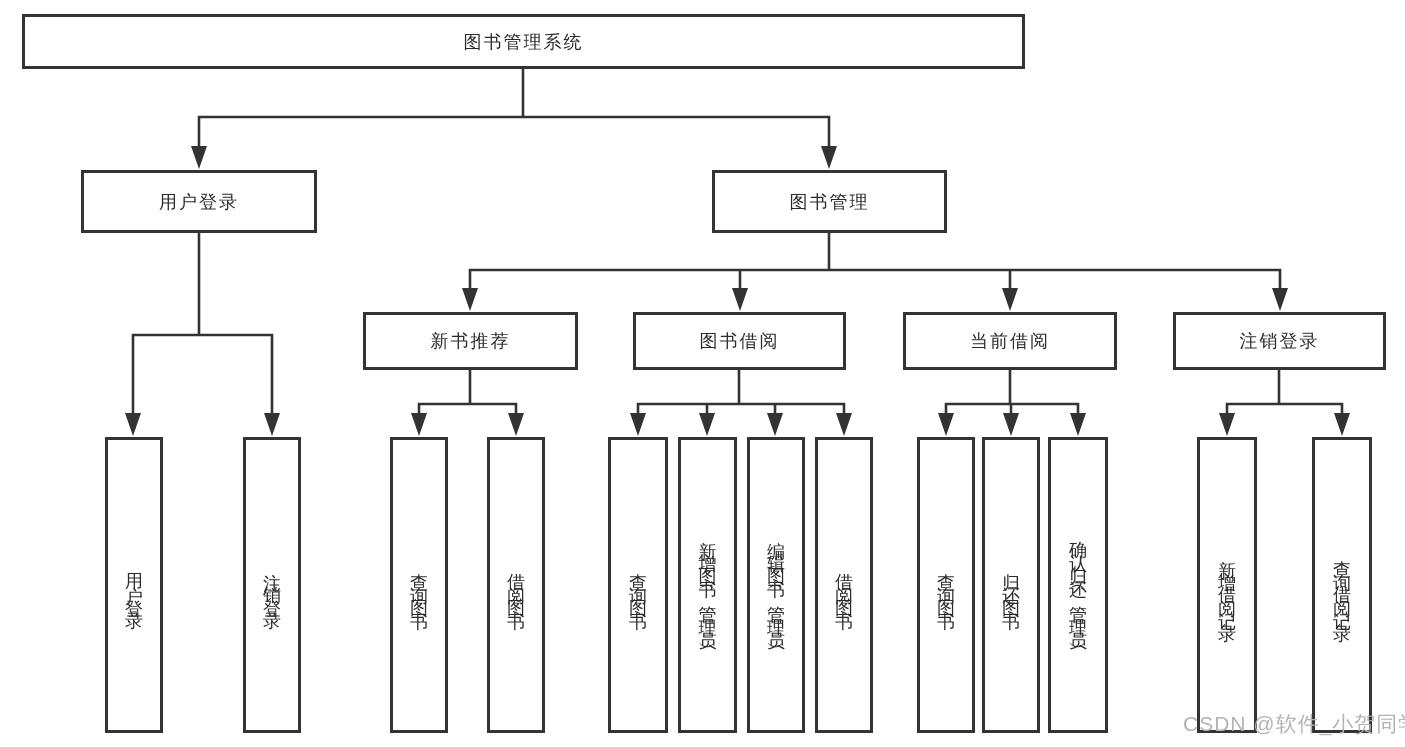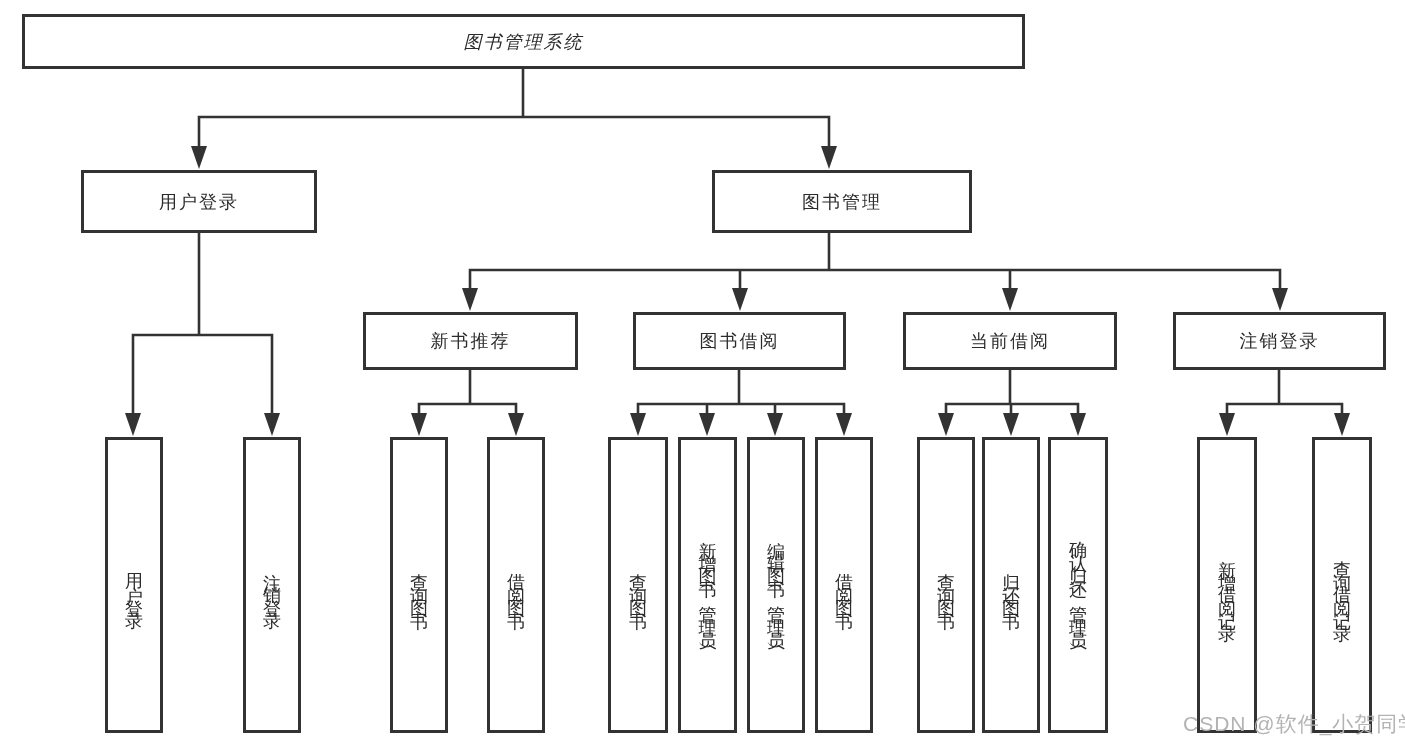--- a/index.html
+++ b/index.html
@@ -38,23 +38,23 @@
   }
   .v-node {
     top: 437px;
     height: 296px;
     writing-mode: vertical-rl;
     text-orientation: mixed;
     font-size: 18px;
     letter-spacing: 13px;
     line-height: 1;
   }
-  #root    { left: 22px;  top: 14px;  width: 1003px; height: 55px; font-style: italic; }
+  #root    { left: 22px;  top: 14px;  width: 1003px; height: 55px; }
   #n-login { left: 81px;  top: 170px; width: 236px;  height: 63px; }
-  #n-mgmt  { left: 712px; top: 170px; width: 260px;  height: 63px; }
+  #n-mgmt  { left: 712px; top: 170px; width: 235px;  height: 63px; }
   #n-rec   { left: 363px; top: 312px; width: 215px;  height: 58px; text-align: center; }
   #n-bor   { left: 633px; top: 312px; width: 213px;  height: 58px; font-family: Liberation Mono, monospace; }
   #n-cur   { left: 903px; top: 312px; width: 214px;  height: 58px; }
   #n-log   { left: 1173px; top: 312px; width: 213px; height: 58px; }
   #l-1a { left: 105px;  width: 58px; }
   #l-1b { left: 243px;  width: 58px; }
   #l-2a { left: 390px;  width: 58px; }
   #l-2b { left: 487px;  width: 58px; }
   #l-3a { left: 608px;  width: 60px; }
   #l-3b { left: 678px;  width: 59px; }

